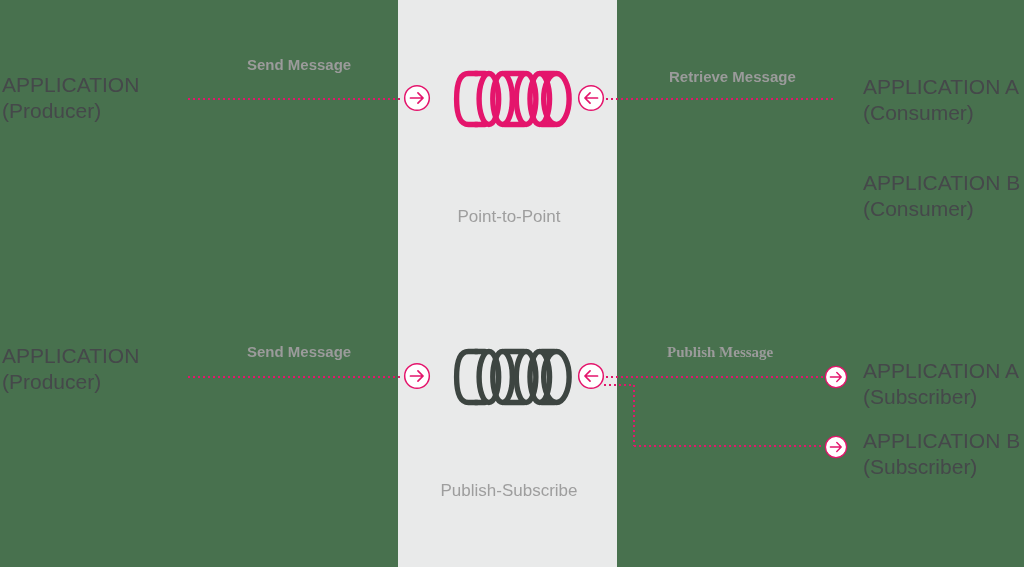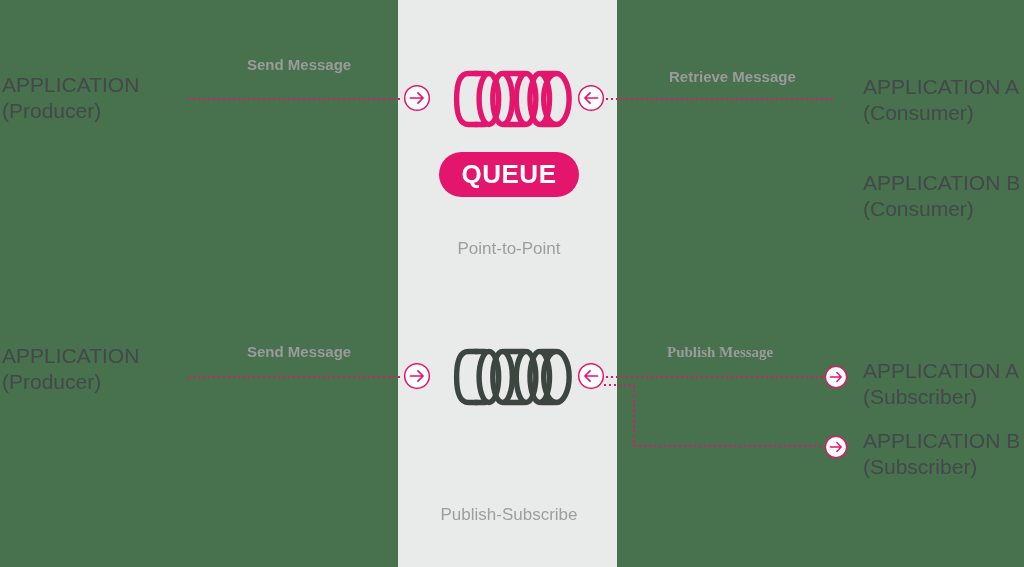--- a/index.html
+++ b/index.html
@@ -100,22 +100,21 @@
 
   <div class="app-label" style="left:863px; top:74px;">
     <div>APPLICATION A</div>
     <div>(Consumer)</div>
   </div>
   <div class="app-label" style="left:863px; top:170px;">
     <div>APPLICATION B</div>
     <div>(Consumer)</div>
   </div>
 
-  <div class="pill queue">QUEUE</div>
-  <div class="pattern-label" style="left:409px; top:207px;margin-top:32px;">Point-to-Point</div>
+  <div class="pattern-label" style="left:409px; top:207px;">Point-to-Point</div>
 
   <div class="app-label" style="left:2px; top:343px;">
     <div>APPLICATION</div>
     <div>(Producer)</div>
   </div>
 
   <div class="flow-label" style="left:247px; top:343px;">Send Message</div>
   <div class="dot-h" style="left:188px; top:376px; width:215px;"></div>
 
   <div class="circle-icon" style="left:403px; top:362px;">
@@ -156,14 +155,14 @@
 
   <div class="app-label" style="left:863px; top:358px;">
     <div>APPLICATION A</div>
     <div>(Subscriber)</div>
   </div>
   <div class="app-label" style="left:863px; top:428px;">
     <div>APPLICATION B</div>
     <div>(Subscriber)</div>
   </div>
 
-  <div class="pattern-label" style="left:409px; top:481px;margin-top:24px;">Publish-Subscribe</div>
+  <div class="pattern-label" style="left:409px; top:481px;">Publish-Subscribe</div>
 </div>
 
 </body></html>

